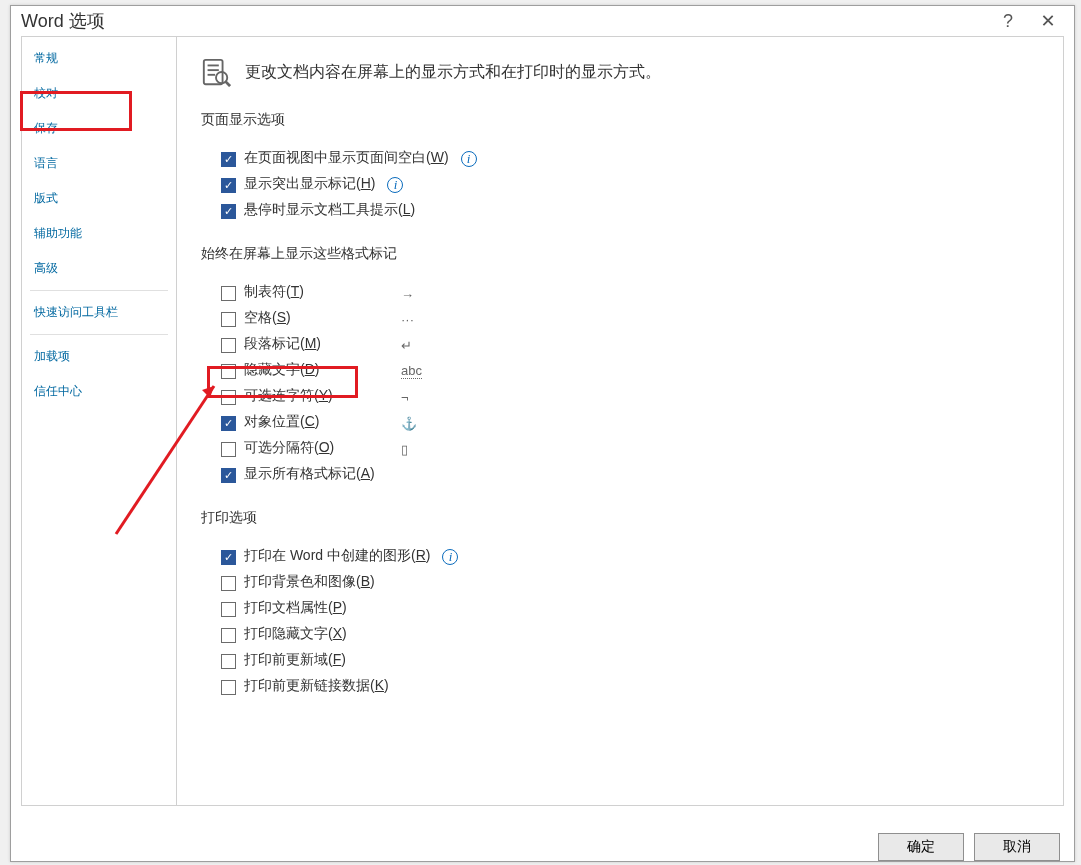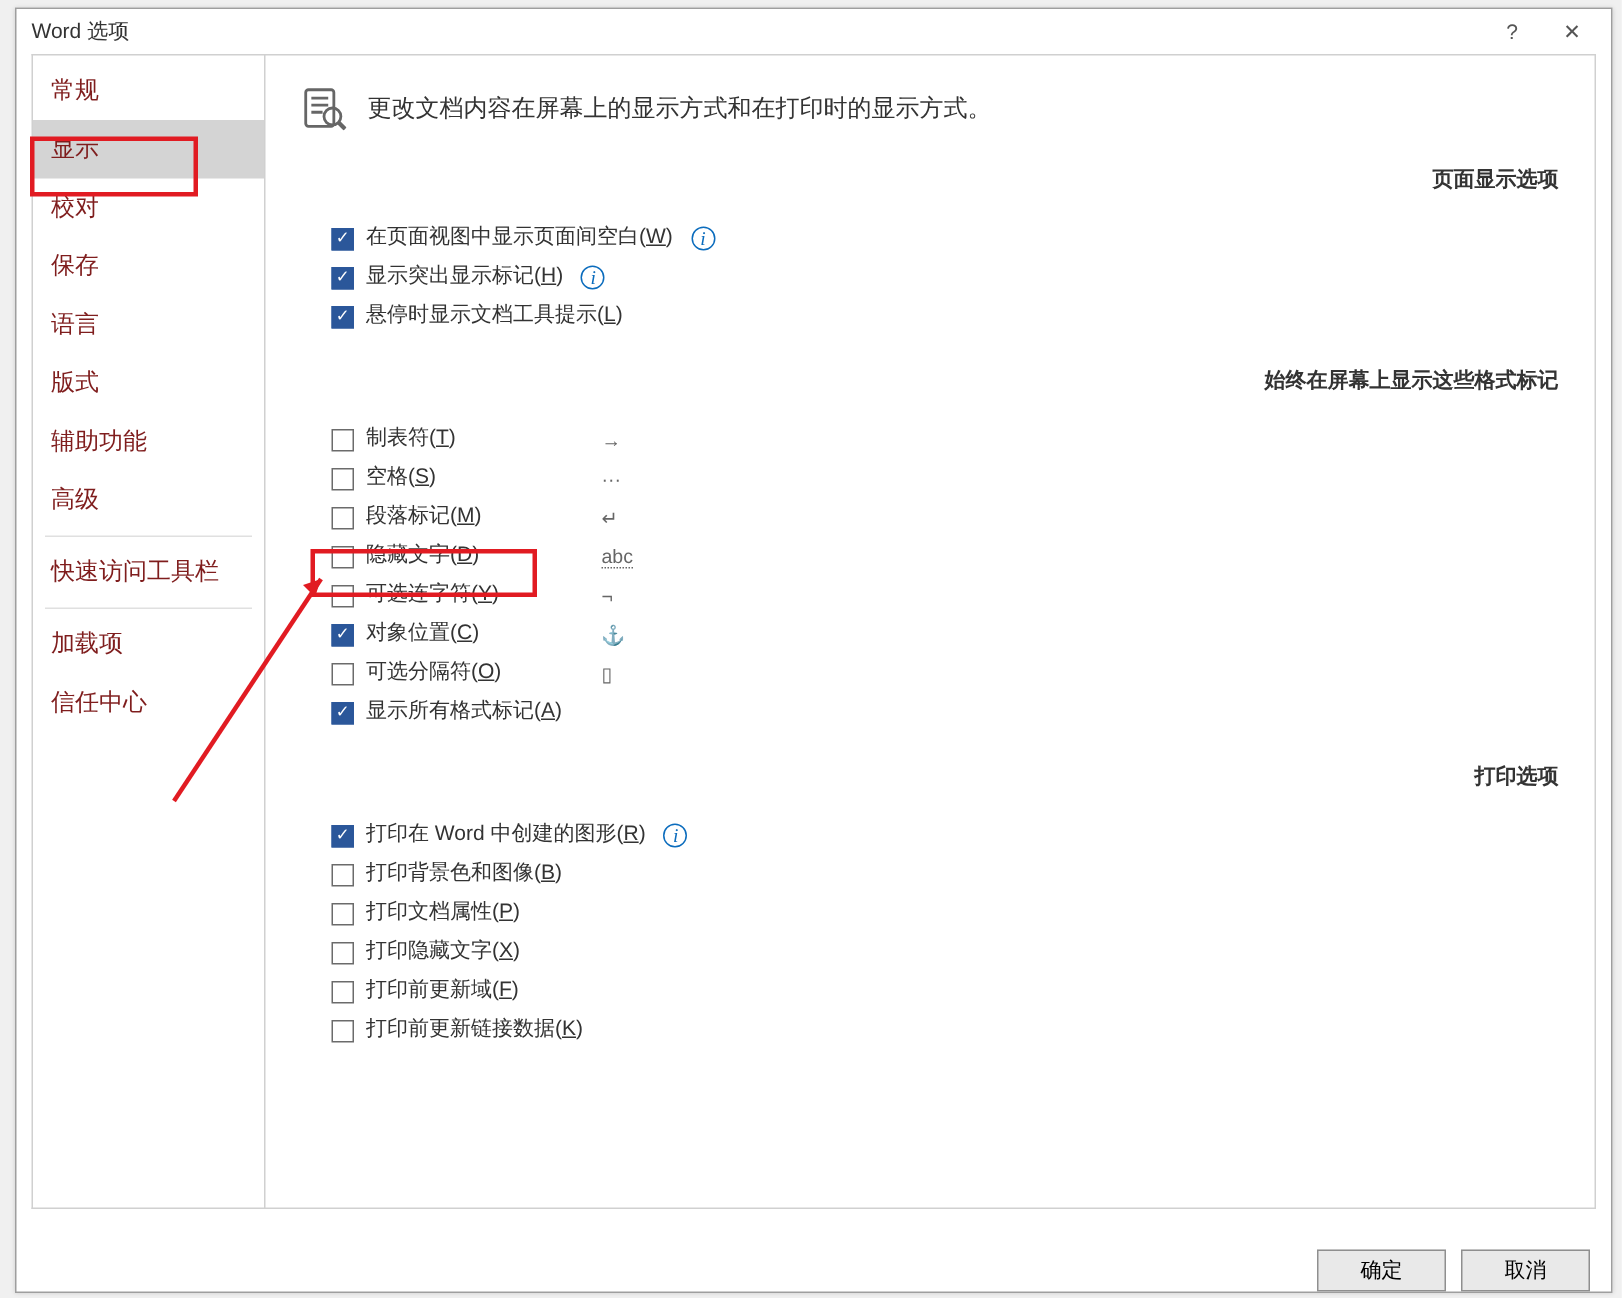--- a/index.html
+++ b/index.html
@@ -1,29 +1,29 @@
 <!DOCTYPE html>
 <html><head>
 <meta charset="utf-8">
 <style>
   html,body{margin:0;padding:0;font-family:"Microsoft YaHei","Segoe UI",Arial,sans-serif;font-size:14px;color:#333;background:#f0f0f0;}
   .dialog{position:relative;margin:5px 10px;width:1063px;height:855px;background:#fff;border:1px solid #9e9e9e;box-shadow:0 0 3px rgba(0,0,0,.15);}
-  .titlebar{display:flex;align-items:center;height:30px;padding:0 6px 0 10px;font-size:14px;color:#333;}
+  .titlebar{display:flex;align-items:center;height:30px;padding:0 6px 0 10px;font-size:18px;color:#333;}
   .titlebar .title{flex:1;}
   .titlebar .btn{width:40px;height:30px;display:flex;align-items:center;justify-content:center;color:#555;cursor:pointer;}
   .body{position:absolute;top:30px;bottom:55px;left:10px;right:10px;display:flex;}
   .nav{width:155px;border:1px solid #d0d0d0;border-right:none;background:#fff;box-sizing:border-box;padding-top:4px;}
-  .nav-item{padding:9px 12px;font-size:16px;color:#7f1d1d;cursor:pointer;}
+  .nav-item{padding:9px 12px;font-size:12px;color:#0369a1;cursor:pointer;}
   .nav-item.selected{background:#d4d4d4;}
   .nav-sep{height:1px;background:#e0e0e0;margin:4px 8px;}
   .content{flex:1;border:1px solid #d0d0d0;box-sizing:border-box;background:#fff;padding:20px 24px;overflow:auto;}
   .hdrrow{display:flex;align-items:center;gap:14px;margin-bottom:24px;}
   .hdricon{width:30px;height:30px;}
   .hdrtext{font-size:16px;color:#333;text-align:center;}
-  h4{margin:0 0 16px 0;font-size:14px;font-weight:700;color:#333;text-align:right;}
+  h4{margin:0 0 16px 0;font-size:14px;font-weight:400;color:#333;}
   .group{margin-bottom:22px;}
   .opt{display:flex;align-items:flex-end;gap:8px;padding:4px 0 4px 20px;font-size:14px;}
   .opt .cb{width:15px;height:15px;border:1px solid #6b6b6b;box-sizing:border-box;display:flex;align-items:center;justify-content:center;background:#fff;cursor:pointer;}
   .opt .cb.checked{background:#2b579a;border-color:#2b579a;color:#fff;}
   .opt .cb.checked::after{content:"✓";font-size:11px;line-height:1;}
   .opt label{cursor:pointer;}
   .opt .u{text-decoration:underline;}
   .opt .info{color:#0b6cbd;font-size:13px;border:1px solid #0b6cbd;border-radius:50%;width:14px;height:14px;display:inline-flex;align-items:center;justify-content:center;font-family:Georgia,serif;font-style:italic;margin-left:4px;}
   .marks .opt{position:relative;}
   .sym{position:absolute;left:200px;color:#666;font-size:13px;}
@@ -44,21 +44,20 @@
       </div>
     <div class="btn close">
         <span>✕</span>
       </div>
   </div>
 
   <div class="body">
 
     <div class="nav" id="nav">
         <div class="nav-item">常规</div>
-        <div class="nav-item selected">显示</div>
         <div class="nav-item">校对</div>
         <div class="nav-item">保存</div>
         <div class="nav-item">语言</div>
         <div class="nav-item">版式</div>
         <div class="nav-item">辅助功能</div>
         <div class="nav-item">高级</div>
         <div class="nav-sep"></div>
         <div class="nav-item">快速访问工具栏</div>
         <div class="nav-sep"></div>
         <div class="nav-item">加载项</div>

